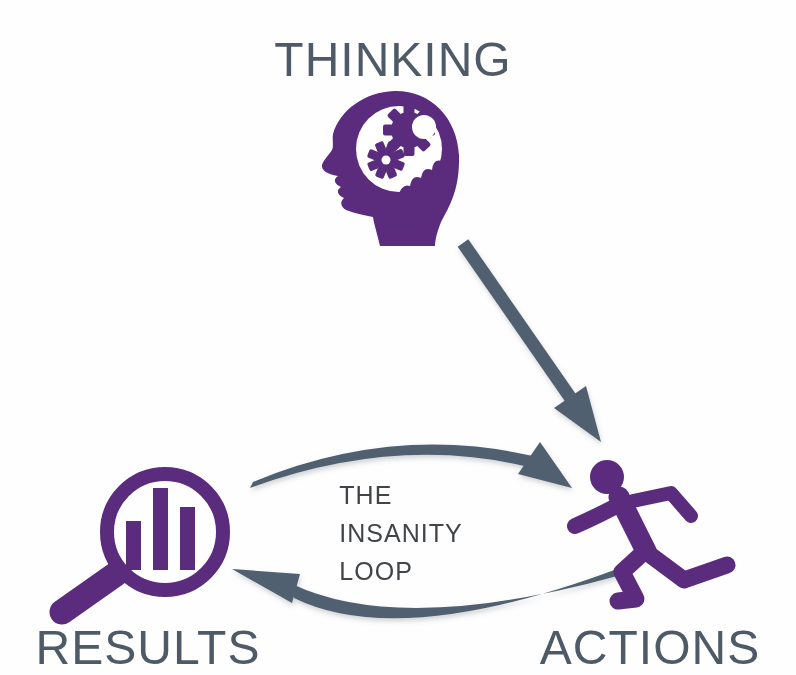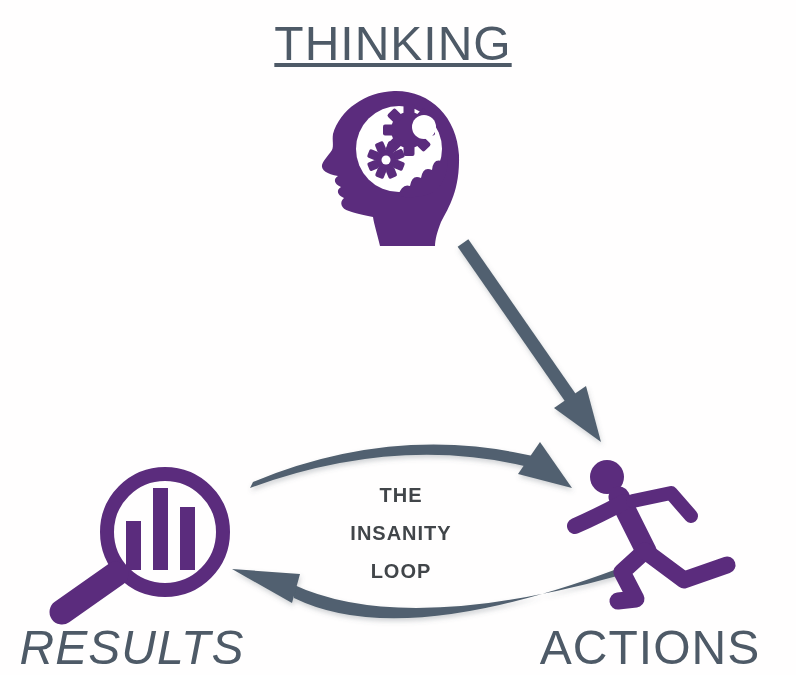--- a/index.html
+++ b/index.html
@@ -16,35 +16,34 @@
   .node-label{
     position:absolute;
     transform:translateX(-50%);
     font-size:48px;
     font-weight:400;
     letter-spacing:1px;
     color:var(--label-gray,#4e5a67);
     white-space:nowrap;
     user-select:none;
   }
-  .label-thinking{left:393px;top:16px;text-decoration:underline;}
-  .label-results{left:132px;top:620px;font-style:italic;}
+  .label-thinking{left:393px;top:32px;}
+  .label-results{left:148px;top:620px;}
   .label-actions{left:650px;top:620px;}
   .loop-caption{
     position:absolute;
     left:401px;top:476px;
     transform:translateX(-50%);
-    text-align:center;
+    text-align:left;
     color:var(--caption-gray,#414549);
-    font-size:20px;
+    font-size:25px;
     line-height:38px;
     letter-spacing:1px;
     white-space:nowrap;
     user-select:none;
-    font-weight:bold;
   }
   svg.diagram{position:absolute;left:0;top:0;}
   .purple{fill:var(--icon-purple,#5b2c7d);}
   .purple-stroke{stroke:var(--icon-purple,#5b2c7d);fill:none;stroke-linecap:round;stroke-linejoin:round;}
   .white{fill:#ffffff;}
   .slate{fill:var(--arrow-slate,#51606f);}
   .slate-stroke{stroke:var(--arrow-slate,#51606f);fill:none;}
 </style>
 </head>
 <body>

